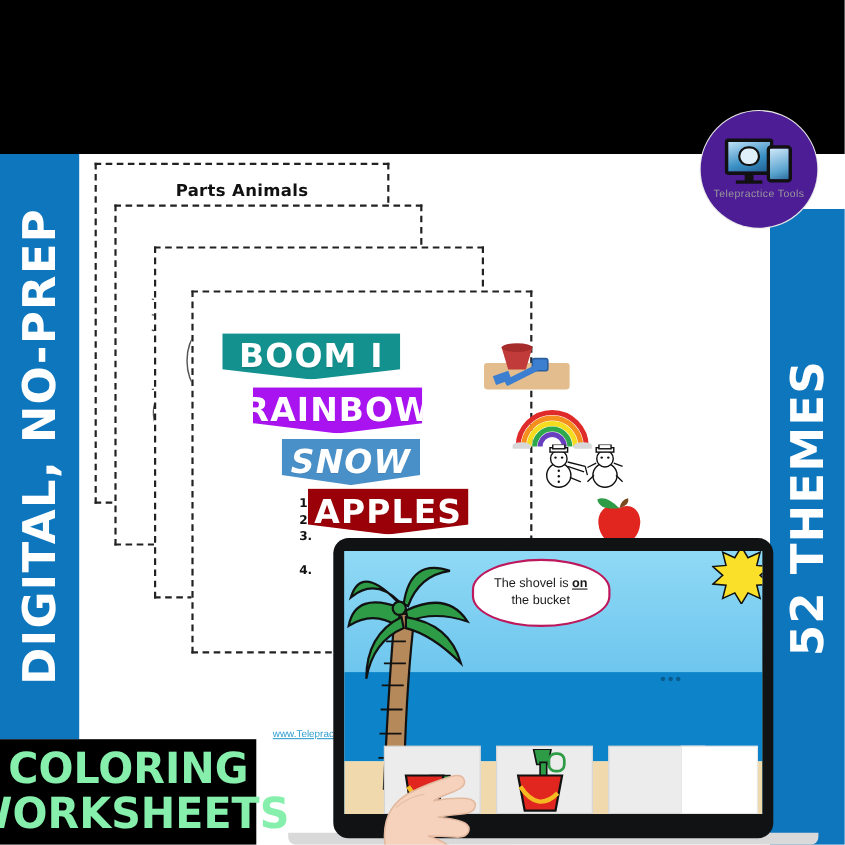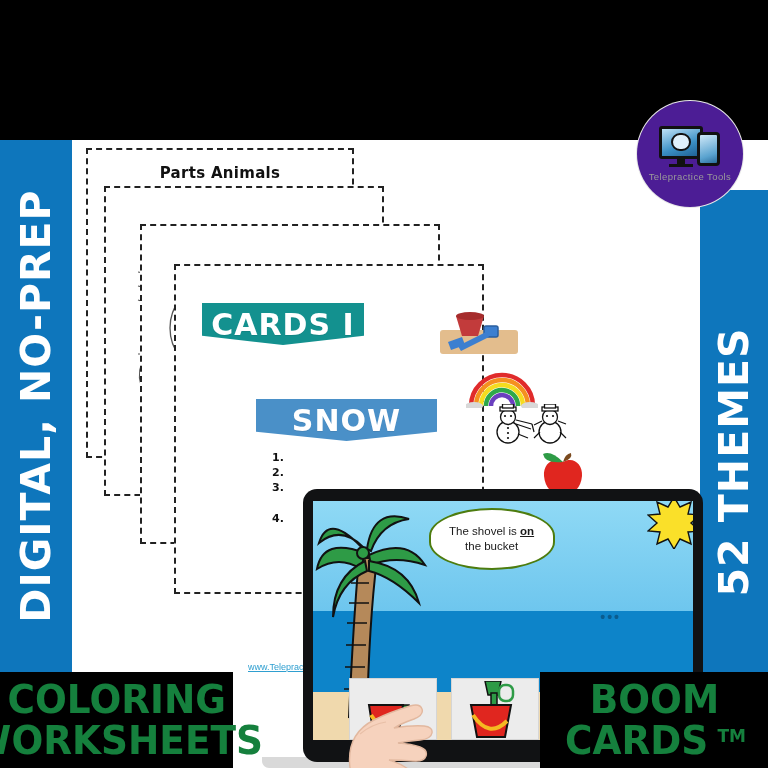--- a/index.html
+++ b/index.html
@@ -82,21 +82,21 @@
   }
   .vtext-right {
     left: 50%; top: 47%; font-size: 41px;
     transform: translate(-50%,-50%) rotate(-90deg);
   }
 
   
   .bottom-box {
     position: absolute; background: #000000; z-index: 12;
     display: flex; flex-direction: column; align-items: center; justify-content: center;
-    color: #15803d;
+    color: #86efac;
     font-family: "DejaVu Sans", sans-serif; font-weight: 700;
   }
   .bottom-left-box { left: 0; top: 672px; width: 233px; height: 96px; }
   .bottom-right-box { left: 540px; top: 672px; width: 228px; height: 96px; }
   .bb-line1 { font-size: 39px; line-height: 41px; letter-spacing: 0px; transform: scaleX(0.96); }
   .bb-line2 { font-size: 39px; line-height: 41px; letter-spacing: 0px; transform: scaleX(0.96); }
   .bb-row { display: flex; align-items: flex-start; gap: 6px; }
   .bb-tm { font-size: 17px; line-height: 20px; padding-top: 6px; font-weight: 700; }
 
   
@@ -126,21 +126,21 @@
   .banner {
     position: absolute; z-index: 8; color: #ffffff;
     font-family: "DejaVu Sans", sans-serif; font-weight: 700;
     display: flex; align-items: center; justify-content: center;
     font-size: 30px; letter-spacing: 1px;
     clip-path: polygon(0 0, 100% 0, 100% 78%, 50% 100%, 0 78%);
     text-shadow: 0 1px 0 rgba(0,0,0,0.08);
   }
   #banner-beach   { left: 202px; top: 303px; width: 162px; height: 42px; }
   #banner-rainbow { left: 230px; top: 352px; width: 154px; height: 42px; }
-  #banner-snow    { left: 256px; top: 399px; width: 181px; height: 42px; }
+  #banner-snow    { left: 256px; top: 399px; width: 126px; height: 42px; font-style: italic; }
   #banner-apples  { left: 280px; top: 444px; width: 146px; height: 42px; }
 
   
   .lineart { position: absolute; z-index: 3; }
 
   
   .clip { position: absolute; z-index: 4; }
   #clip-sand   { left: 440px; top: 310px; width: 78px; height: 50px; }
   #clip-rainbow{ left: 466px; top: 368px; width: 72px; height: 40px; }
   #clip-snow   { left: 488px; top: 404px; width: 90px; height: 42px; }
@@ -155,21 +155,21 @@
   .tablet-screen {
     position: relative; width: 100%; height: 100%; background: #7fd3f2; overflow: hidden;
   }
   .sky { position: absolute; left:0; top:0; width:100%; height:46%;
          background: linear-gradient(180deg,#8fd9f5 0%, #6ec6ee 100%); }
   .sea { position: absolute; left:0; top:46%; width:100%; height:34%; background: #0d84c9; }
   .sand{ position: absolute; left:0; top:80%; width:100%; height:20%; background: #f0d9ad; }
   .sun  { position: absolute; right: -8px; top: -6px; width: 54px; height: 54px; }
   .bubble {
     position: absolute; left: 47%; top: 7px; transform: translateX(-50%);
-    width: 126px; height: 62px; background: #ffffff; border: 2px solid #4d7c0f;
+    width: 126px; height: 62px; background: #ffffff; border: 2px solid #be185d;
     border-radius: 50% / 45%;
     display: flex; align-items: center; justify-content: center; text-align: center;
     font-family: "Liberation Sans", sans-serif; font-size: 11.5px; color: #1a1a1a;
     line-height: 15px; padding: 0 10px; z-index: 4;
   }
   .bubble u { text-decoration: underline; font-weight: 700; }
   .dots { position: absolute; right: 72px; top: 45%; color: #0a5c8e; font-size: 14px;
           letter-spacing: 2px; font-weight: 700; z-index: 3; }
   .palm { position: absolute; left: 2px; top: 2px; width: 120px; height: 230px; z-index: 3; }
   .choice {
@@ -269,24 +269,30 @@
   <div class="sheet" id="sheet4">
     <div class="numlist" style="left:96px;top:184px;">
       <div>1.</div>
       <div>2.</div>
       <div>3.</div>
       <div class="n4">4.</div>
     </div>
   </div>
 
   <div class="banner" id="banner-beach" style="background: rgb(19, 145, 143);">
-    <span>CARDS I</span>
+    <span>BOOM I</span>
+  </div>
+  <div class="banner" id="banner-rainbow" style="background: rgb(169, 19, 240);">
+    <span>RAINBOW</span>
   </div>
   <div class="banner" id="banner-snow" style="background: rgb(74, 144, 200);">
     <span>SNOW</span>
+  </div>
+  <div class="banner" id="banner-apples" style="background: rgb(154, 0, 7);">
+    <span>APPLES</span>
   </div>
 
   <svg class="clip" id="clip-sand" viewBox="0 0 78 50">
     <rect x="0" y="20" width="78" height="24" rx="3" fill="#e3bd8d"></rect>
     <path d="M16 6 h28 l-6 20 h-16z" fill="#c23b3b"></path>
     <ellipse cx="30" cy="6" rx="14" ry="4" fill="#a62c2c"></ellipse>
     <rect x="44" y="16" width="14" height="11" rx="2" fill="#3c7fd0" stroke="#2a5f9e" stroke-width="1.5"></rect>
     <path d="M18 36 l28 -14 l3 5 l-28 14z" fill="#3c7fd0"></path>
     <path d="M8 32 l14 -5 l3 8 l-14 5z" fill="#3c7fd0"></path>
   </svg>
@@ -422,21 +428,14 @@
     <div class="vtext vtext-left">DIGITAL, NO-PREP</div>
   </div>
   <div class="side-band-right" style="background: rgb(14, 118, 188);">
     <div class="vtext vtext-right">52 THEMES</div>
   </div>
 
   <div class="bottom-box bottom-left-box">
     <div class="bb-line1">COLORING</div>
     <div class="bb-line2">WORKSHEETS</div>
   </div>
-  <div class="bottom-box bottom-right-box">
-    <div class="bb-line1">BOOM</div>
-    <div class="bb-row">
-      <div class="bb-line2">CARDS</div>
-      <div class="bb-tm">TM</div>
-    </div>
-  </div>
 
 </div>
 
 </body></html>

